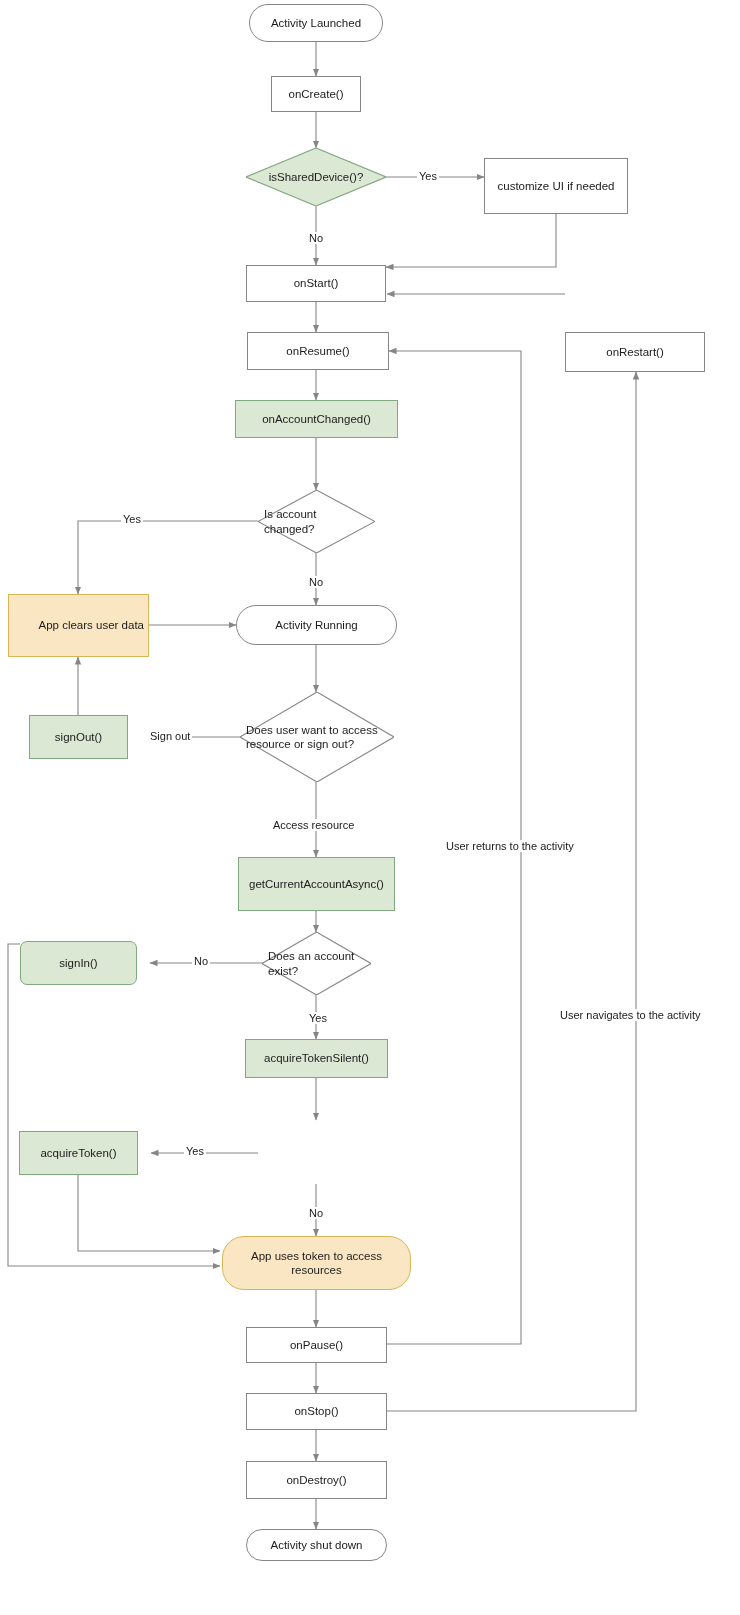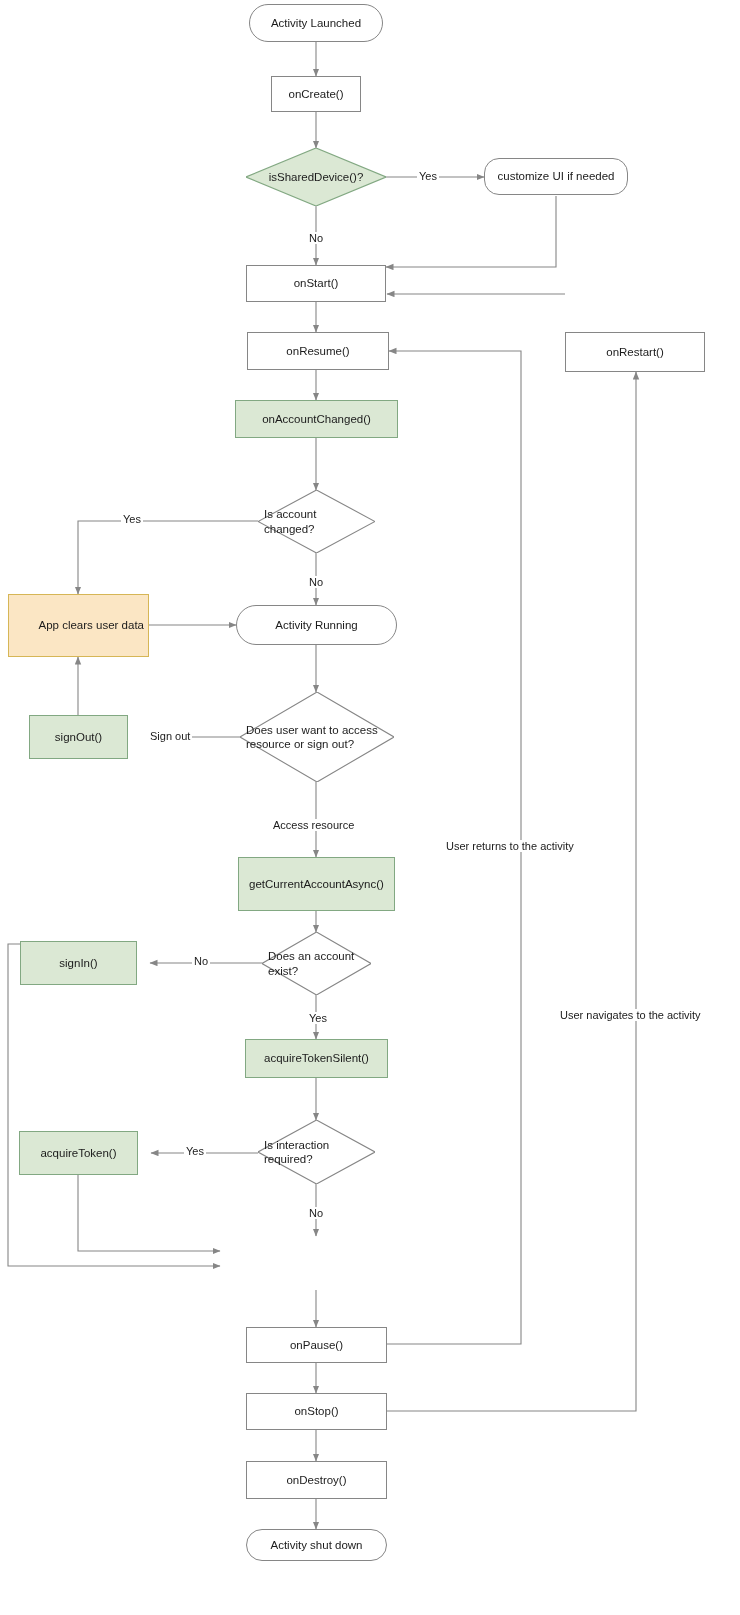--- a/index.html
+++ b/index.html
@@ -173,21 +173,21 @@
     <span>onCreate()</span>
   </div>
 
   <div class="diamond-wrap" style="left:246px; top:148px; width:140px; height:58px;">
     <svg class="diamond-shape" viewBox="0 0 140 58" preserveAspectRatio="none">
       <polygon points="70,0 140,29 70,58 0,29" fill="#dbe8d4" stroke="#82a882" stroke-width="1.2"></polygon>
     </svg>
     <span class="diamond-label">isSharedDevice()?</span>
   </div>
 
-  <div class="node rect" style="left:484px; top:158px; width:144px; height:37px;border-radius:15px;">
+  <div class="node rect" style="left:484px; top:158px; width:144px; height:56px;">
     <span>customize UI if needed</span>
   </div>
 
   <div class="node rect" style="left:246px; top:265px; width:140px; height:37px;">
     <span>onStart()</span>
   </div>
 
   <div class="node rect" style="left:247px; top:332px; width:142px; height:38px;">
     <span>onResume()</span>
   </div>
@@ -223,46 +223,43 @@
     <svg class="diamond-shape" viewBox="0 0 154 90" preserveAspectRatio="none">
       <polygon points="77,0 154,45 77,90 0,45" fill="#ffffff" stroke="#868686" stroke-width="1.1"></polygon>
     </svg>
     <span class="diamond-label">Does user want to access resource or sign out?</span>
   </div>
 
   <div class="node rect green" style="left:238px; top:857px; width:157px; height:54px;">
     <span>getCurrentAccountAsync()</span>
   </div>
 
-  <div class="node rect green" style="left:20px; top:941px; width:117px; height:44px;">
+  <div class="node rect green" style="left:20px; top:941px; width:117px; height:44px;border-radius:7px;">
     <span>signIn()</span>
   </div>
 
   <div class="diamond-wrap" style="left:262px; top:932px; width:109px; height:63px;">
     <svg class="diamond-shape" viewBox="0 0 109 63" preserveAspectRatio="none">
       <polygon points="54.5,0 109,31.5 54.5,63 0,31.5" fill="#ffffff" stroke="#868686" stroke-width="1.1"></polygon>
     </svg>
     <span class="diamond-label">Does an account exist?</span>
   </div>
 
   <div class="node rect green" style="left:245px; top:1039px; width:143px; height:39px;">
     <span>acquireTokenSilent()</span>
   </div>
 
   <div class="node rect green" style="left:19px; top:1131px; width:119px; height:44px;">
     <span>acquireToken()</span>
   </div>
 
-  <div class="diamond-wrap" style="left:258px; top:1120px; width:117px; height:64px;">
-    <svg class="diamond-shape" viewBox="0 0 117 64" preserveAspectRatio="none">
-      <polygon points="58.5,0 117,32 58.5,64 0,32" fill="#ffffff" stroke="#868686" stroke-width="1.1"></polygon>
-    </svg>
-    <span class="diamond-label">Is interaction required?</span>
-  </div>
-
+
+  <div class="node stadium orange" style="left:222px; top:1236px; width:189px; height:54px;">
+    <span>App uses token to access resources</span>
+  </div>
 
   <div class="node rect" style="left:246px; top:1327px; width:141px; height:36px;">
     <span>onPause()</span>
   </div>
 
   <div class="node rect" style="left:246px; top:1393px; width:141px; height:37px;">
     <span>onStop()</span>
   </div>
 
   <div class="node rect" style="left:246px; top:1461px; width:141px; height:38px;">

